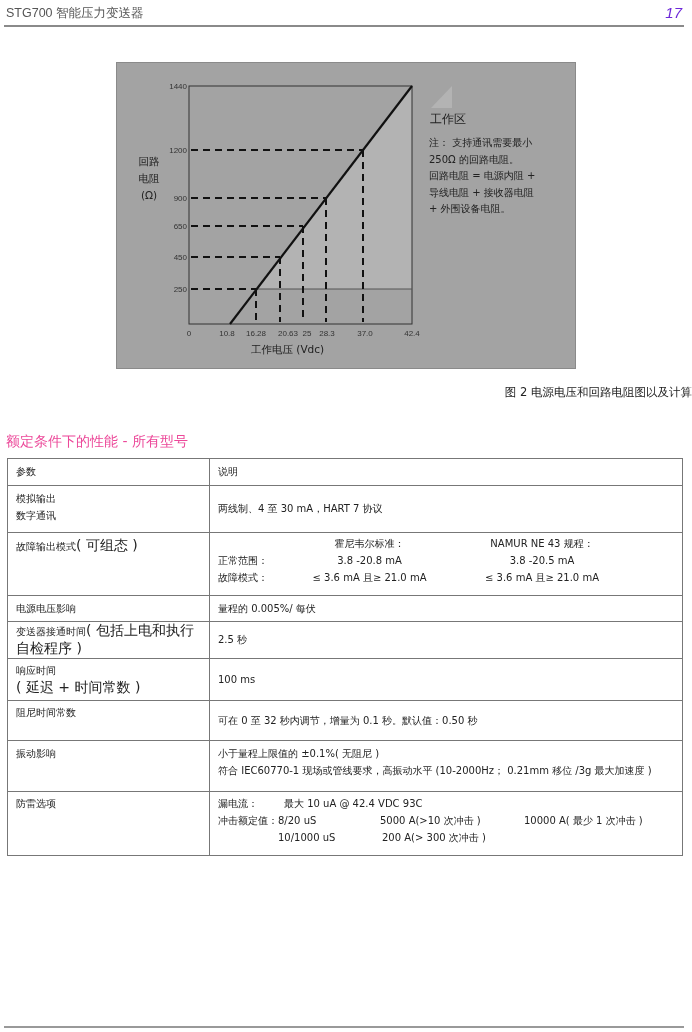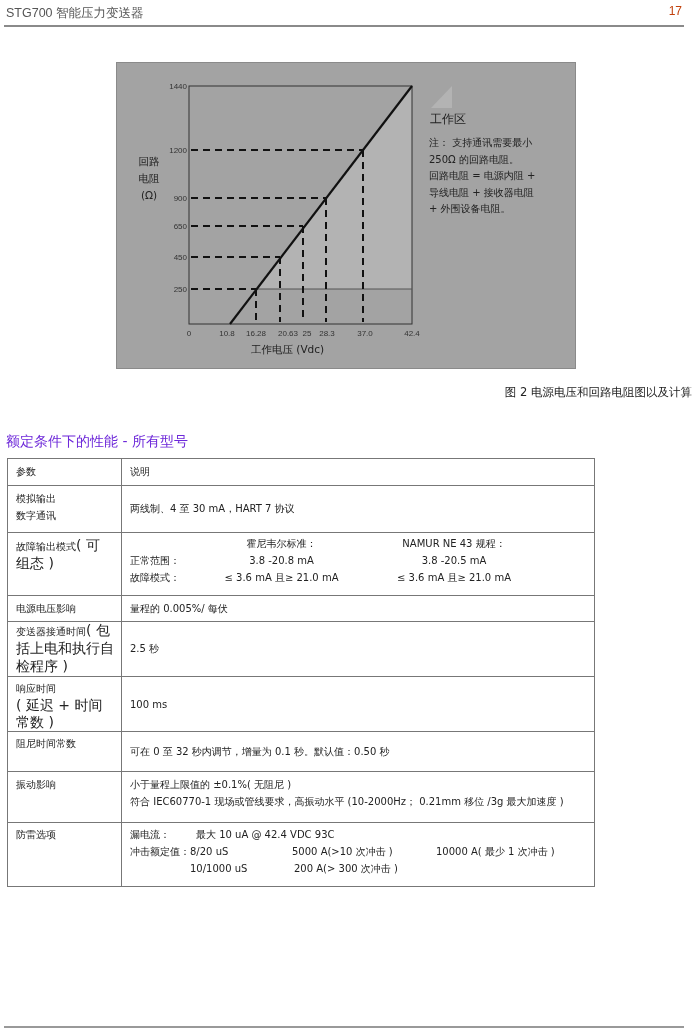--- a/index.html
+++ b/index.html
@@ -1,31 +1,31 @@
 <!DOCTYPE html>
 <html><head>
 <meta charset="utf-8">
 <style>
   html, body { margin:0; padding:0; background:#ffffff; }
   body { width:692px; height:1032px; position:relative; overflow:hidden;
          font-family:"DejaVu Sans", "Liberation Sans", sans-serif; color:#222; }
   .header { position:absolute; left:6px; right:10px; top:0; height:26px; }
   .header-title { position:absolute; left:0; top:5px; font-size:12.5px; color:#555; font-family:"Liberation Sans", sans-serif; }
-  .header-page { position:absolute; right:0; top:4px; font-size:12px; color:#c2410c; font-family:"Liberation Sans", sans-serif; }
+  .header-page { position:absolute; right:0; top:4px; font-size:15px; color:#6d28d9; font-family:"Liberation Sans", sans-serif;font-style:italic; }
   .header-rule { position:absolute; left:4px; right:8px; top:25px; height:2px; background:#8a8a8a; }
   .footer-rule { position:absolute; left:4px; right:8px; top:1026px; height:2px; background:#999; }
 
   .figure-box { position:absolute; left:116px; top:62px; width:458px; height:305px;
                 border:1px solid #8a8a8a; background:#a3a3a3; }
   .chart-svg { position:absolute; left:0; top:0; }
   .fig-caption { position:absolute; left:0; right:0; top:385px; text-align:right; font-size:11.5px; color:#222; }
 
-  .section-title { position:absolute; left:6px; top:433px; font-size:14px; color:#6d28d9; font-weight:normal; }
+  .section-title { position:absolute; left:6px; top:433px; font-size:14px; color:#ec4899; font-weight:normal; }
 
-  table.spec { position:absolute; left:7px; top:458px; width:588px; border-collapse:collapse;
+  table.spec { position:absolute; left:7px; top:458px; width:676px; border-collapse:collapse;
                font-size:10px; color:#222; }
   table.spec td { border:1px solid #777; vertical-align:top; padding:0 8px; }
   table.spec td.p { width:194px; }
   table.spec tr.head td { height:26px; vertical-align:middle; }
   .small { font-size:14px; }
   .line { display:block; line-height:17px; }
   .grid3 { display:grid; grid-template-columns:64px 175px 170px; line-height:17px; }
   .grid4 { display:grid; grid-template-columns:66px 96px 144px 150px; line-height:17px; }
 </style>
 </head>

